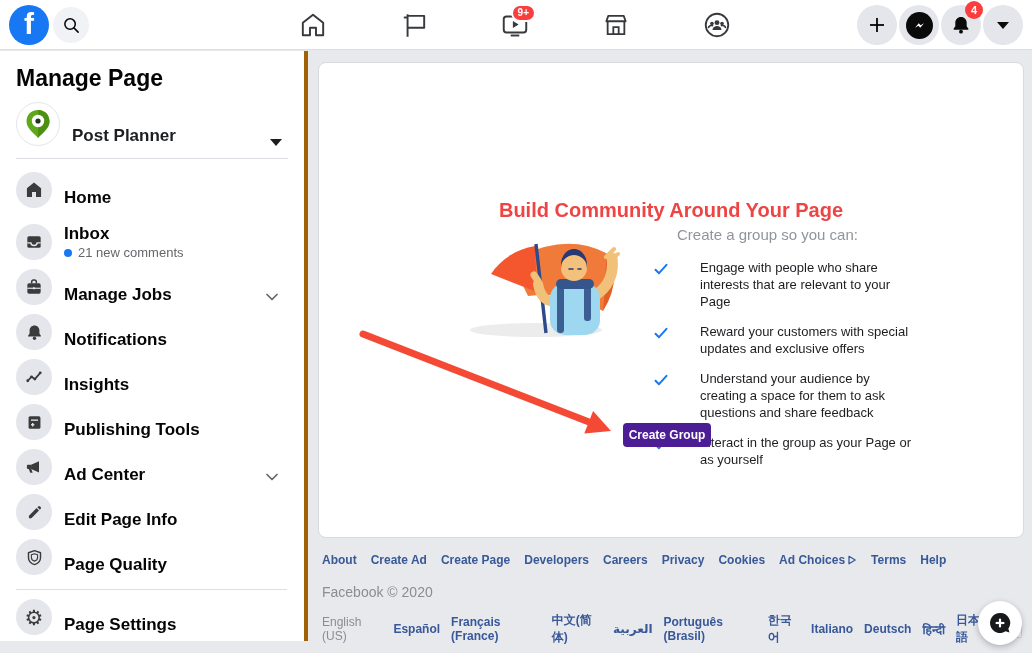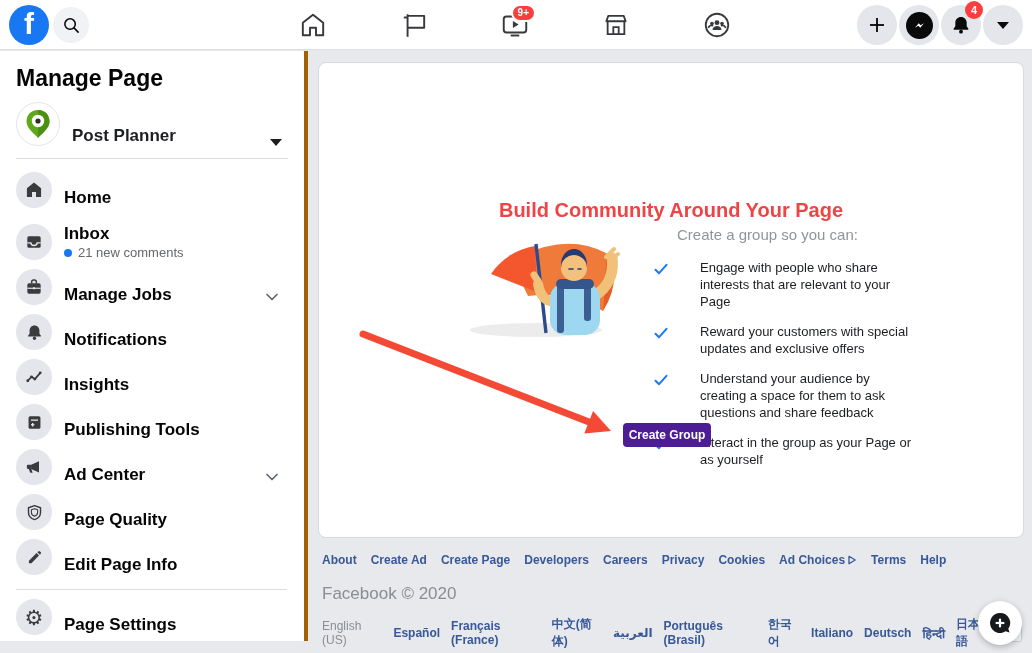--- a/index.html
+++ b/index.html
@@ -70,21 +70,21 @@
     border:none; border-radius:4px; color:#fff; font-size:12px; font-weight:bold;
     font-family:inherit; cursor:pointer; }
   .illus { position:absolute; left:137px; top:166px; }
   .arrow-svg { position:absolute; left:32px; top:258px; pointer-events:none; }
 
   
   .footer { position:absolute; left:13px; top:502px; width:700px; }
   .f-links { display:flex; align-items:center; gap:14px; }
   .f-links a { font-size:12px; font-weight:600; color:#385898; text-decoration:none; cursor:pointer; }
   .adchoices { display:flex; align-items:center; gap:2px; }
-  .f-copy { margin-top:17px; font-size:17px; color:#8a8d91; }
+  .f-copy { margin-top:17px; font-size:14px; color:#8a8d91; }
   .f-langs { margin-top:12px; display:flex; align-items:center; gap:11px; flex-wrap:nowrap; }
   .f-langs .cur { font-size:12px; color:#8a8d91; }
   .f-langs a { font-size:12px; font-weight:600; color:#385898; text-decoration:none; cursor:pointer; }
   .lang-more { width:25px; height:17px; background:#f5f6f7; border:1px solid #ccd0d5; border-radius:2px;
     font-size:12px; color:#4b4f56; text-align:center; line-height:15px; cursor:pointer; }
 
   .chat-fab { position:absolute; left:978px; top:601px; width:44px; height:44px; border-radius:50%;
     background:#fff; box-shadow:0 2px 6px rgba(0,0,0,.25); display:flex; align-items:center;
     justify-content:center; cursor:pointer; z-index:30; }
 </style>
@@ -274,35 +274,35 @@
       </span>
       <span class="sb-label">Ad Center</span>
       <svg class="sb-chevron" width="16" height="16" viewBox="0 0 16 16">
         <path d="M3 5.5 L8 10.5 L13 5.5" fill="none" stroke="#606770" stroke-width="1.7" stroke-linecap="round" stroke-linejoin="round"></path>
       </svg>
     </div>
 
     <div class="sb-item">
       <span class="icircle">
         <svg width="19" height="19" viewBox="0 0 24 24">
+          <path d="M5 19.2 v-3.1 L14.6 6.4 l3.1 3.1 L8.1 19.2 Z" fill="#3a3b3c"></path>
+          <path d="M15.7 5.3 l1-1 a1.6 1.6 0 0 1 2.2 0 l.9.9 a1.6 1.6 0 0 1 0 2.2 l-1 1 Z" fill="#3a3b3c"></path>
+        </svg>
+      </span>
+      <span class="sb-label">Edit Page Info</span>
+    </div>
+
+    <div class="sb-item">
+      <span class="icircle">
+        <svg width="19" height="19" viewBox="0 0 24 24">
           <path d="M12 3.3 L19.6 6 V12 c0 4.9-3.4 7.8-7.6 9 -4.2-1.2-7.6-4.1-7.6-9 V6 Z" fill="none" stroke="#3a3b3c" stroke-width="1.8" stroke-linejoin="round"></path>
           <path d="M12 7.2 L15.9 8.6 V11.9 c0 2.5-1.7 4-3.9 4.7 -2.2-.7-3.9-2.2-3.9-4.7 V8.6 Z" fill="none" stroke="#3a3b3c" stroke-width="1.4" stroke-linejoin="round"></path>
         </svg>
       </span>
       <span class="sb-label">Page Quality</span>
-    </div>
-
-    <div class="sb-item">
-      <span class="icircle">
-        <svg width="19" height="19" viewBox="0 0 24 24">
-          <path d="M5 19.2 v-3.1 L14.6 6.4 l3.1 3.1 L8.1 19.2 Z" fill="#3a3b3c"></path>
-          <path d="M15.7 5.3 l1-1 a1.6 1.6 0 0 1 2.2 0 l.9.9 a1.6 1.6 0 0 1 0 2.2 l-1 1 Z" fill="#3a3b3c"></path>
-        </svg>
-      </span>
-      <span class="sb-label">Edit Page Info</span>
     </div>
   </div>
 
   <div class="sb-bottom">
     <div class="sb-divider" style="margin-top:0"></div>
     <div class="sb-item">
       <span class="icircle">
           <span class="gear-glyph">⚙</span>
         </span>
       <span class="sb-label">Page Settings</span>

